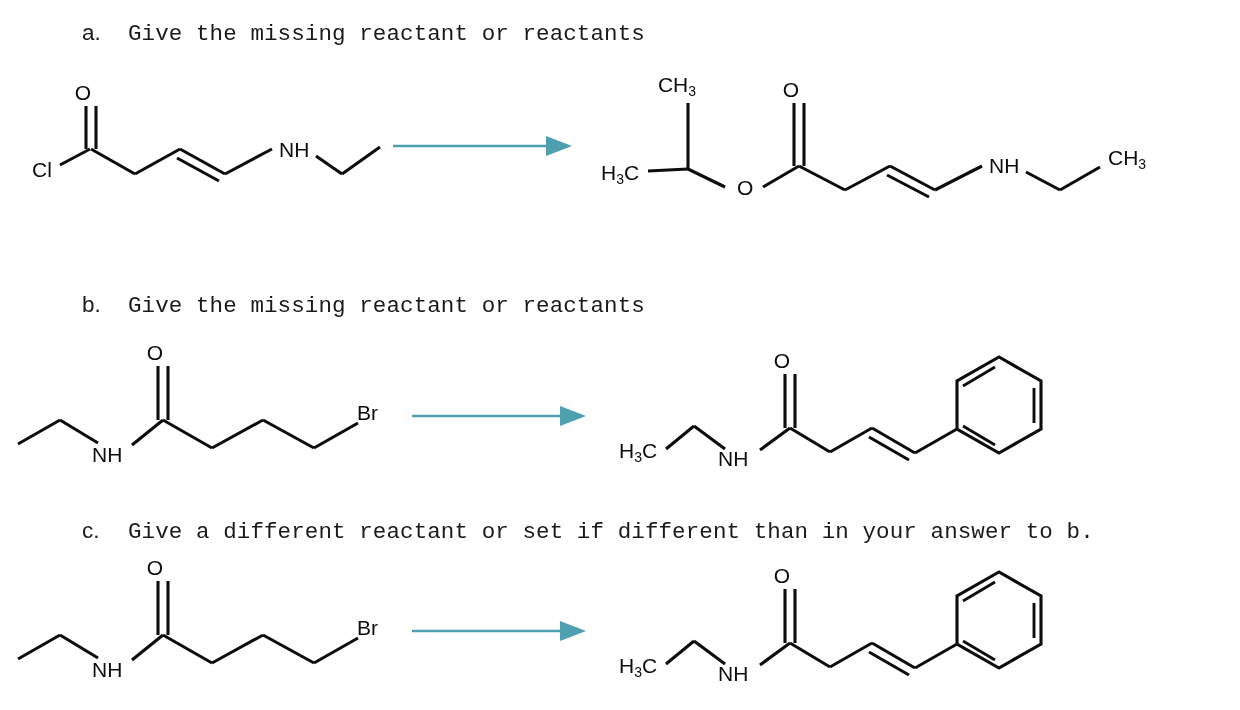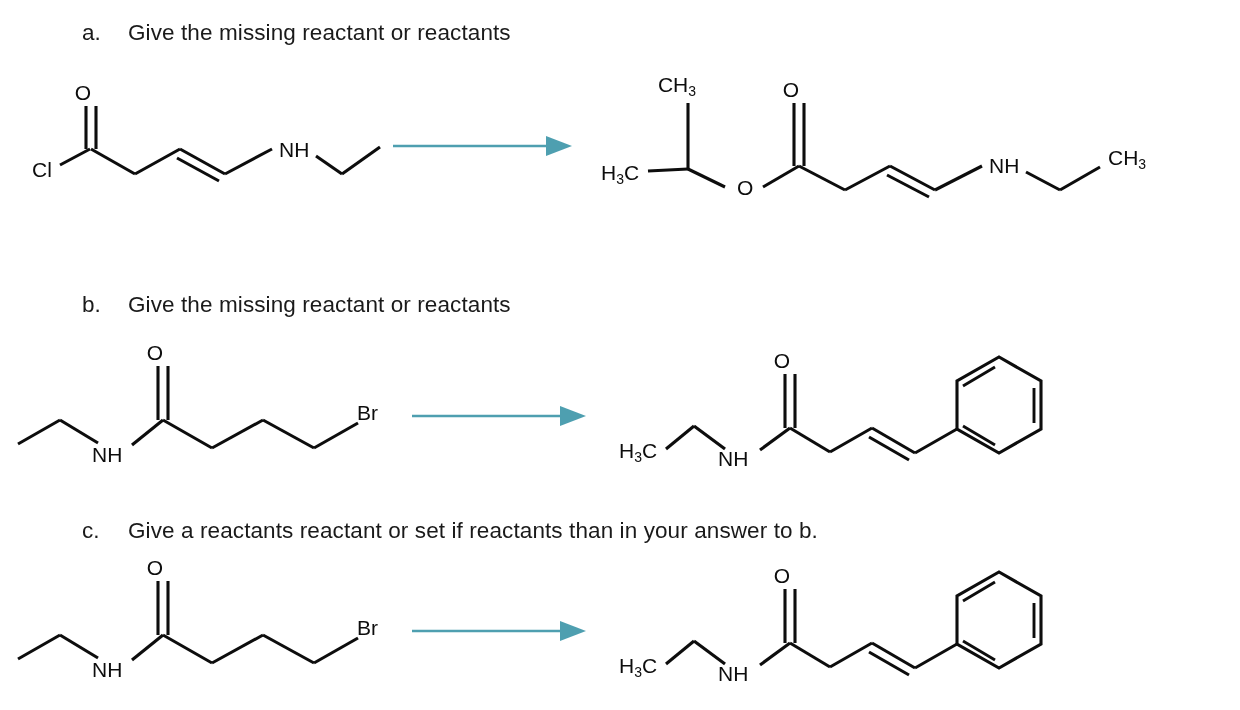--- a/index.html
+++ b/index.html
@@ -21,21 +21,21 @@
     align-items: baseline;
     font-size: 22.5px;
     color: #1a1a1a;
     letter-spacing: .1px;
     white-space: nowrap;
   }
   .q-letter {
     width: 46px;
     flex: 0 0 46px;
   }
-  .q-text { flex: 0 0 auto; }
+  .q-text { flex: 0 0 auto; font-family: Liberation Mono, monospace; }
 
   .scheme {
     position: absolute;
     left: 0;
     width: 1240px;
   }
   svg { display: block; overflow: visible; }
   .bond {
     stroke: #0d0d0d;
     stroke-width: 3.1;
@@ -217,21 +217,21 @@
       <path class="ring-inner" d="M 963 86 L 995 105"></path>
       <path class="ring-inner" d="M 963 46 L 995 27"></path>
       <path class="ring-inner" d="M 1034 48 L 1034 83"></path>
     </g>
   </g>
 </svg>
 </div>
 
 <div class="question" style="left:82px; top:518px;">
   <span class="q-letter">c.</span>
-  <span class="q-text">Give a reactants reactant or set if reactants than in your answer to b.</span>
+  <span class="q-text">Give a different reactant or set if different than in your answer to b.</span>
 </div>
 
 <div class="scheme" style="top:555px; height:145px;">
 <svg width="1240" height="145" viewBox="0 0 1240 145">
 
   <g>
     <path class="bond" d="M 18 104 L 60 80"></path>
     <path class="bond" d="M 60 80 L 98 103"></path>
     <text class="atom" x="92" y="122">NH</text>
     <path class="bond" d="M 132 105 L 163 80"></path>

